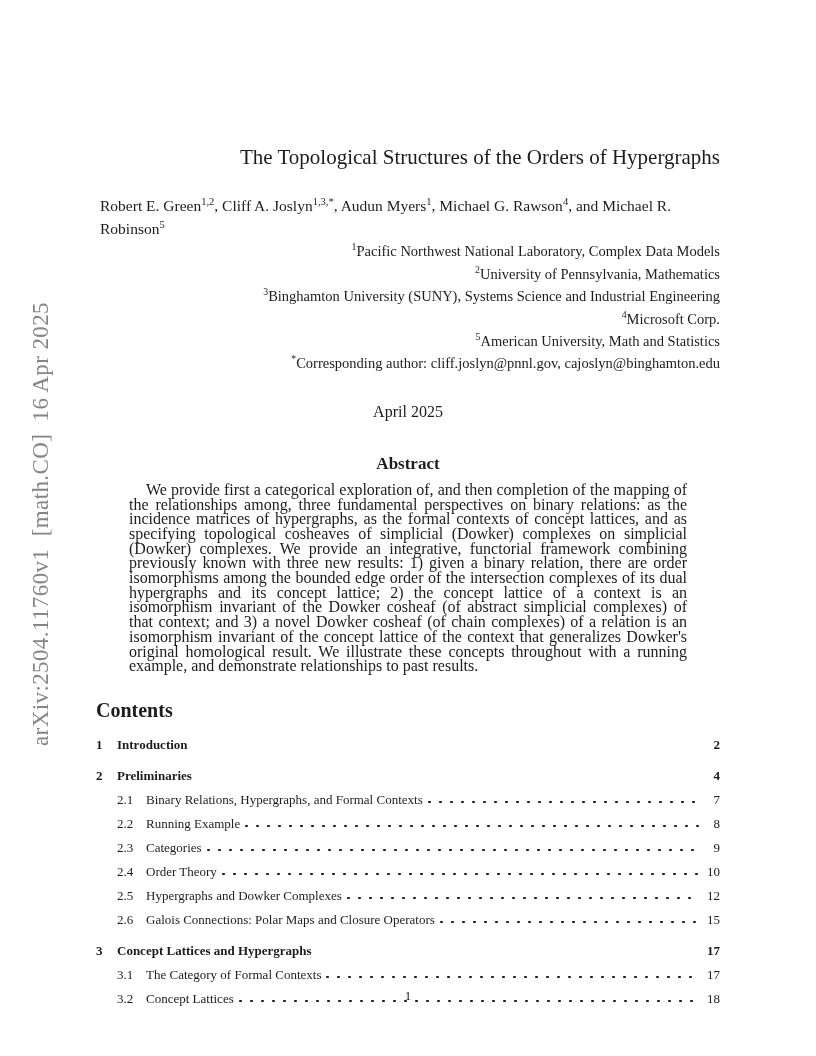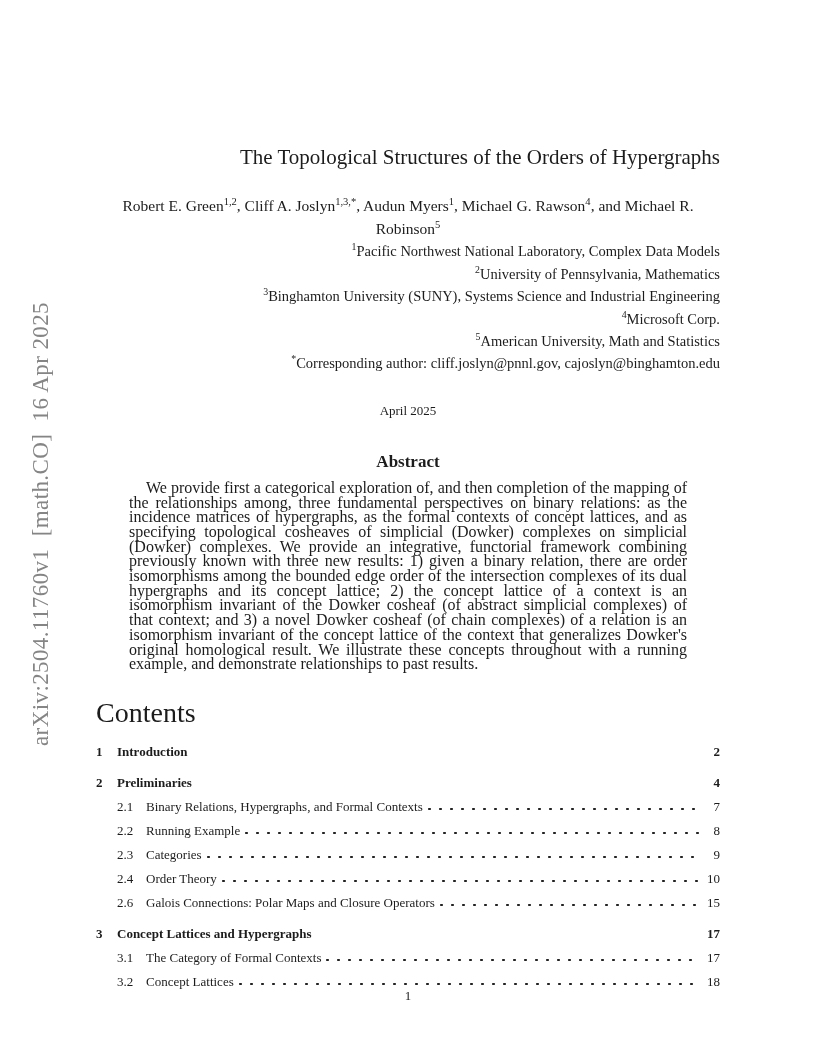--- a/index.html
+++ b/index.html
@@ -10,34 +10,34 @@
   .content { position:absolute; left:96px; top:0; width:624px; }
 
   .arxiv-stamp {
     position:absolute; left:41px; top:524px;
     transform:translate(-50%,-50%) rotate(-90deg);
     white-space:pre; font-size:23px; color:#858585; letter-spacing:.4px;
   }
 
   .title { margin-top:145px; text-align:right; font-size:21px; font-weight:normal; }
 
-  .authors { margin-top:22px; text-align:center; font-size:15.5px; line-height:19px; padding:0 4px; }
+  .authors { margin-top:22px; text-align:left; font-size:15.5px; line-height:19px; padding:0 4px; }
   sup { font-size:68%; }
 
   .affils { text-align:right; font-size:14.5px; line-height:18.6px; }
 
-  .date { margin-top:30px; text-align:center; font-size:13px; }
+  .date { margin-top:30px; text-align:center; font-size:16px; }
 
   .abstract-heading { margin-top:33px; text-align:center; font-size:17px; font-weight:bold; }
   .abstract-body {
     margin:9px 33px 0 33px; font-size:16px; line-height:14.7px;
     text-align:justify; text-indent:17px;
   }
 
-  .contents-heading { margin-top:25px; font-size:28px; font-weight:normal; }
+  .contents-heading { margin-top:25px; font-size:20px; font-weight:bold; }
 
   .toc { margin-top:4px; font-size:13px; }
   .toc-row { display:flex; align-items:baseline; }
   .toc-row.lvl1 { font-weight:bold; margin-top:15px; }
   .toc-row.lvl2 { margin-top:8px; padding-left:21px; }
   .toc-num { flex:none; }
   .lvl1 .toc-num { width:21px; }
   .lvl2 .toc-num { width:29px; }
   .toc-title { flex:none; padding-right:5px; }
   .toc-leader {
@@ -132,20 +132,26 @@
         <span class="toc-page">9</span>
       </div>
 
       <div class="toc-row lvl2">
         <span class="toc-num">2.4</span>
         <span class="toc-title">Order Theory</span>
         <span class="toc-leader"></span>
         <span class="toc-page">10</span>
       </div>
 
+      <div class="toc-row lvl2">
+        <span class="toc-num">2.5</span>
+        <span class="toc-title">Hypergraphs and Dowker Complexes</span>
+        <span class="toc-leader"></span>
+        <span class="toc-page">12</span>
+      </div>
 
       <div class="toc-row lvl2">
         <span class="toc-num">2.6</span>
         <span class="toc-title">Galois Connections: Polar Maps and Closure Operators</span>
         <span class="toc-leader"></span>
         <span class="toc-page">15</span>
       </div>
 
       <div class="toc-row lvl1">
         <span class="toc-num">3</span>

